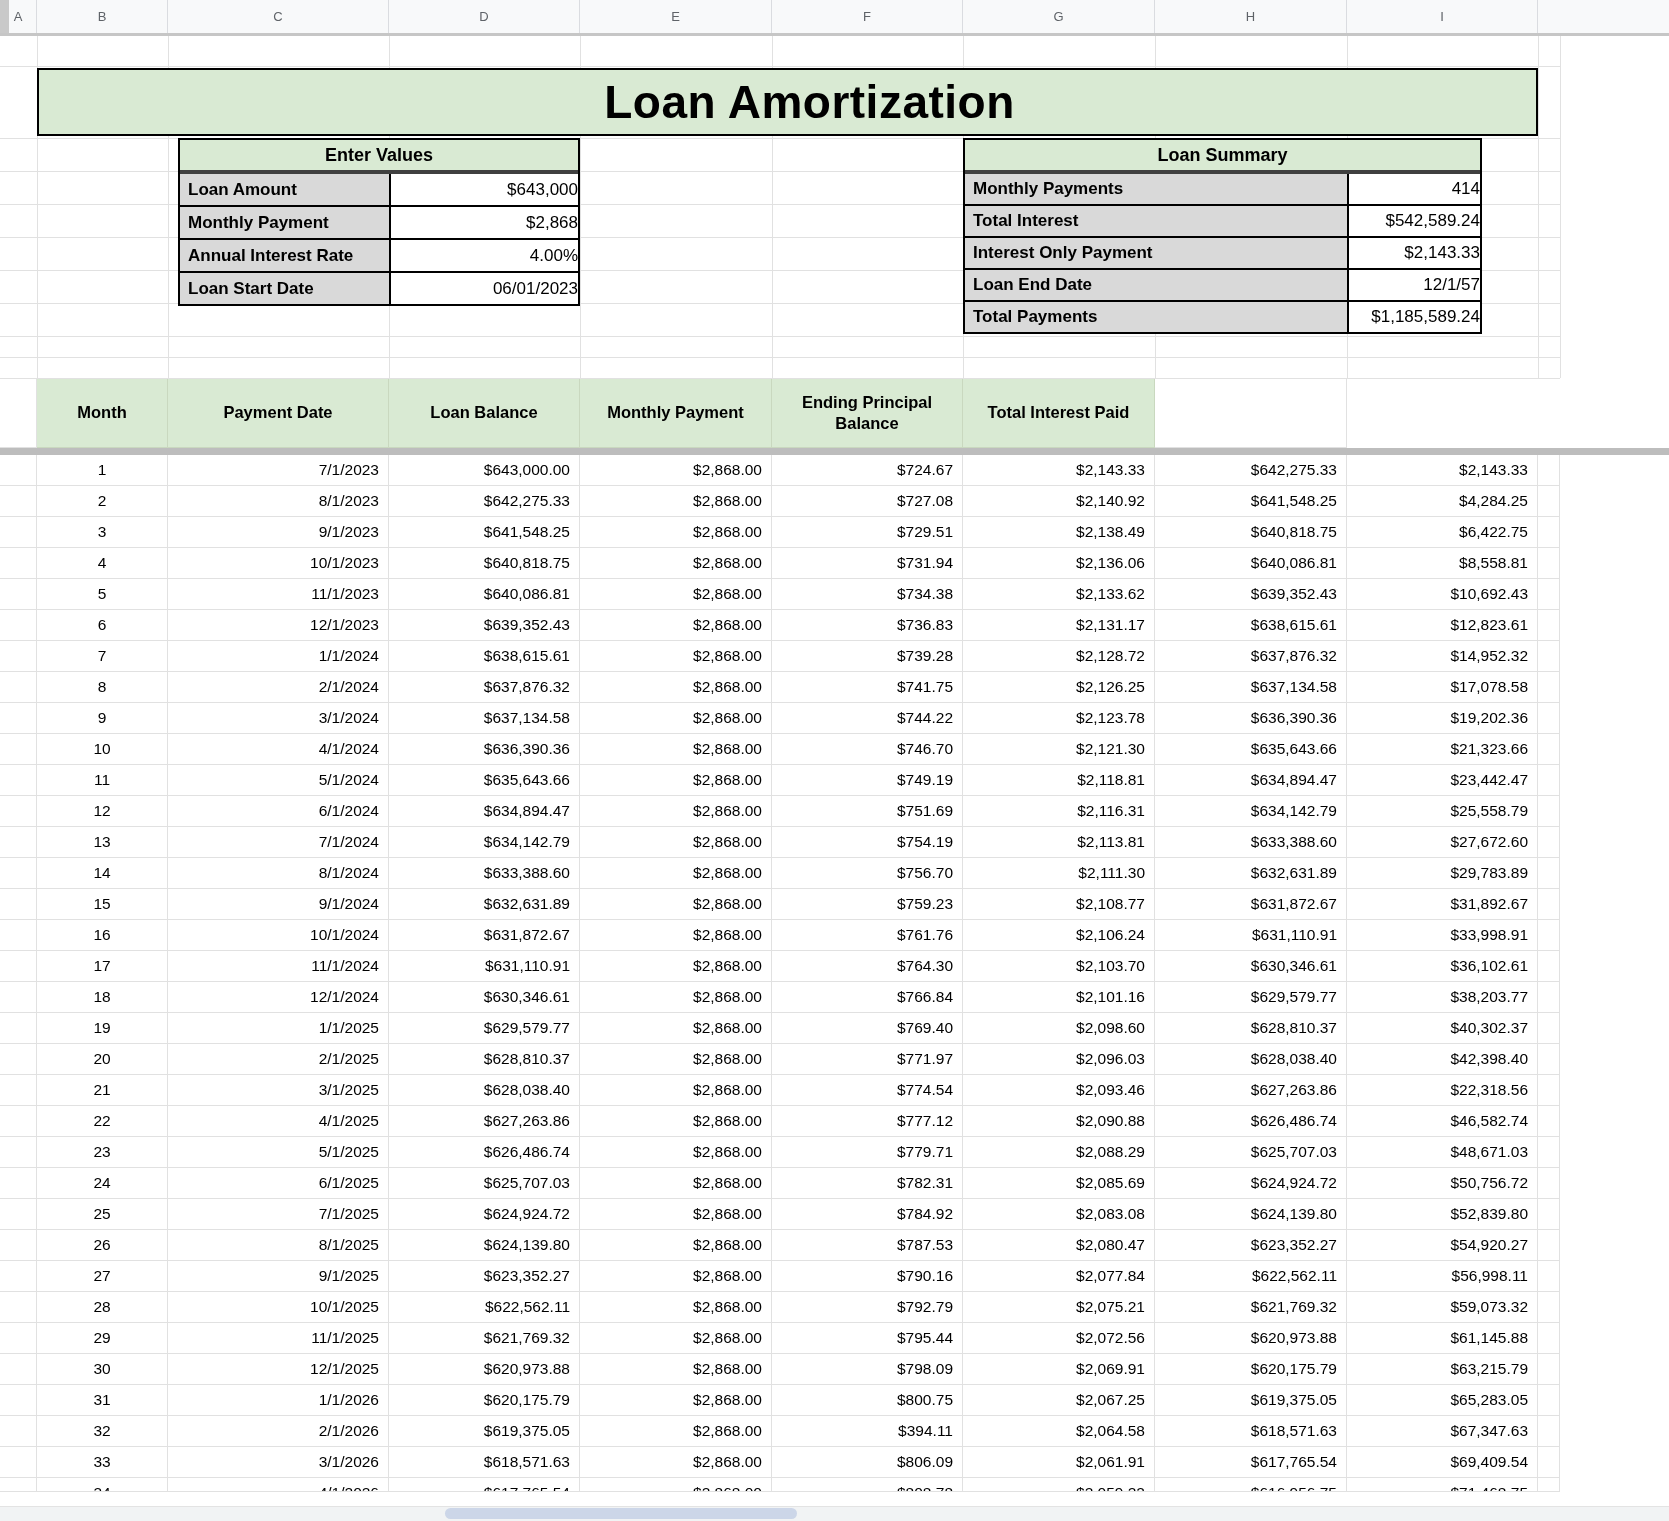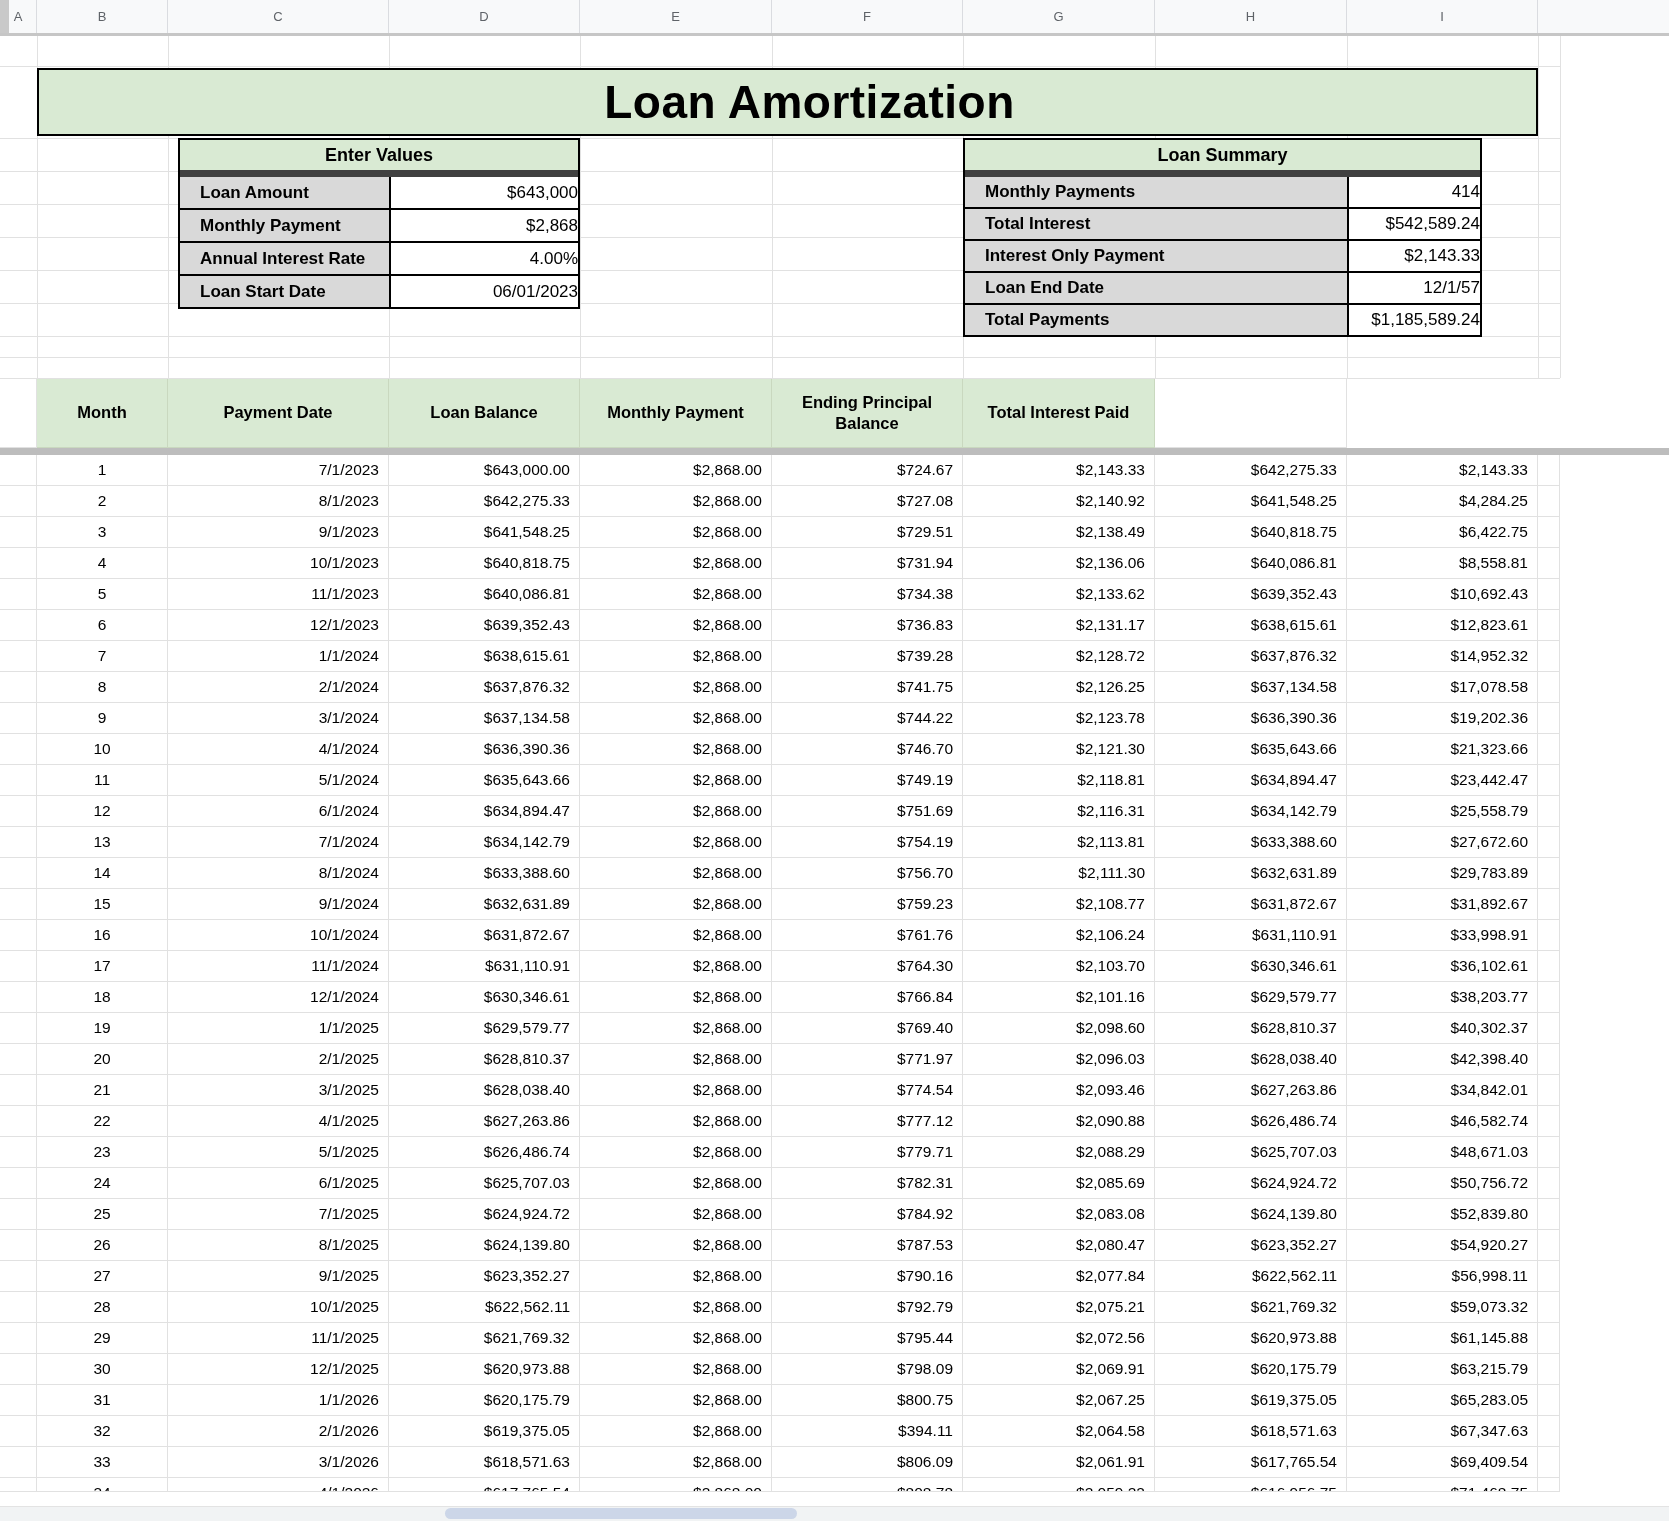--- a/index.html
+++ b/index.html
@@ -20,27 +20,27 @@
 
   
   .banner{position:absolute;left:37px;top:68px;width:1501px;height:68px;background:#d9ead3;
           border:2px solid #000;box-sizing:border-box;display:flex;align-items:center;justify-content:center;
           z-index:2;}
   .banner span{font-size:46px;font-weight:bold;letter-spacing:0.5px;margin-left:44px;}
 
   
   .panel{position:absolute;border:2px solid #000;background:#fff;box-sizing:border-box;z-index:2;}
   .panel-h{height:30px;background:#d9ead3;font-weight:bold;font-size:18px;display:flex;align-items:center;
-           justify-content:center;border-bottom:7px solid #404040;}
+           justify-content:center;border-bottom:4px solid #404040;}
   .prow{display:grid;border-bottom:2px solid #000;}
   .prow:last-child{border-bottom:none;}
   .ev .prow{grid-template-columns:211px 1fr;height:31px;}
   .ls .prow{grid-template-columns:384px 1fr;height:30px;}
   .plabel{background:#d9d9d9;font-weight:bold;font-size:17px;display:flex;align-items:center;
-          padding-left:20px;border-right:2px solid #000;}
+          padding-left:8px;border-right:2px solid #000;}
   .pvalue{display:flex;align-items:center;justify-content:flex-end;font-size:17px;}
   .ev{left:178px;top:138px;width:402px;}
   .ls{left:963px;top:138px;width:519px;}
 
   
   .sheet-grid{display:grid;grid-template-columns:37px 131px 221px 191px 192px 191px 192px 192px 191px 22px;}
   .thead{position:absolute;left:0;top:378px;width:1560px;height:70px;z-index:2;border-top:1px solid #e1e1e1;box-sizing:border-box;}
   .th{background:#d9ead3;display:flex;align-items:center;justify-content:center;text-align:center;
       font-weight:bold;font-size:16.5px;line-height:1.3;border-right:1px solid #c9d8bf;border-bottom:1px solid #c9d8bf;box-sizing:border-box;}
   .th-white{background:#fff;border-right:1px solid #e1e1e1;border-bottom:1px solid #e1e1e1;box-sizing:border-box;}
@@ -427,21 +427,21 @@
 
       <div class="trow sheet-grid">
         <div class="td"></div>
         <div class="td c-center">21</div>
         <div class="td c-right">3/1/2025</div>
         <div class="td c-right">$628,038.40</div>
         <div class="td c-right">$2,868.00</div>
         <div class="td c-right">$774.54</div>
         <div class="td c-right">$2,093.46</div>
         <div class="td c-right">$627,263.86</div>
-        <div class="td c-right">$34,842.01</div>
+        <div class="td c-right">$22,318.56</div>
         <div class="td"></div>
       </div>
 
       <div class="trow sheet-grid">
         <div class="td"></div>
         <div class="td c-center">22</div>
         <div class="td c-right">4/1/2025</div>
         <div class="td c-right">$627,263.86</div>
         <div class="td c-right">$2,868.00</div>
         <div class="td c-right">$777.12</div>

